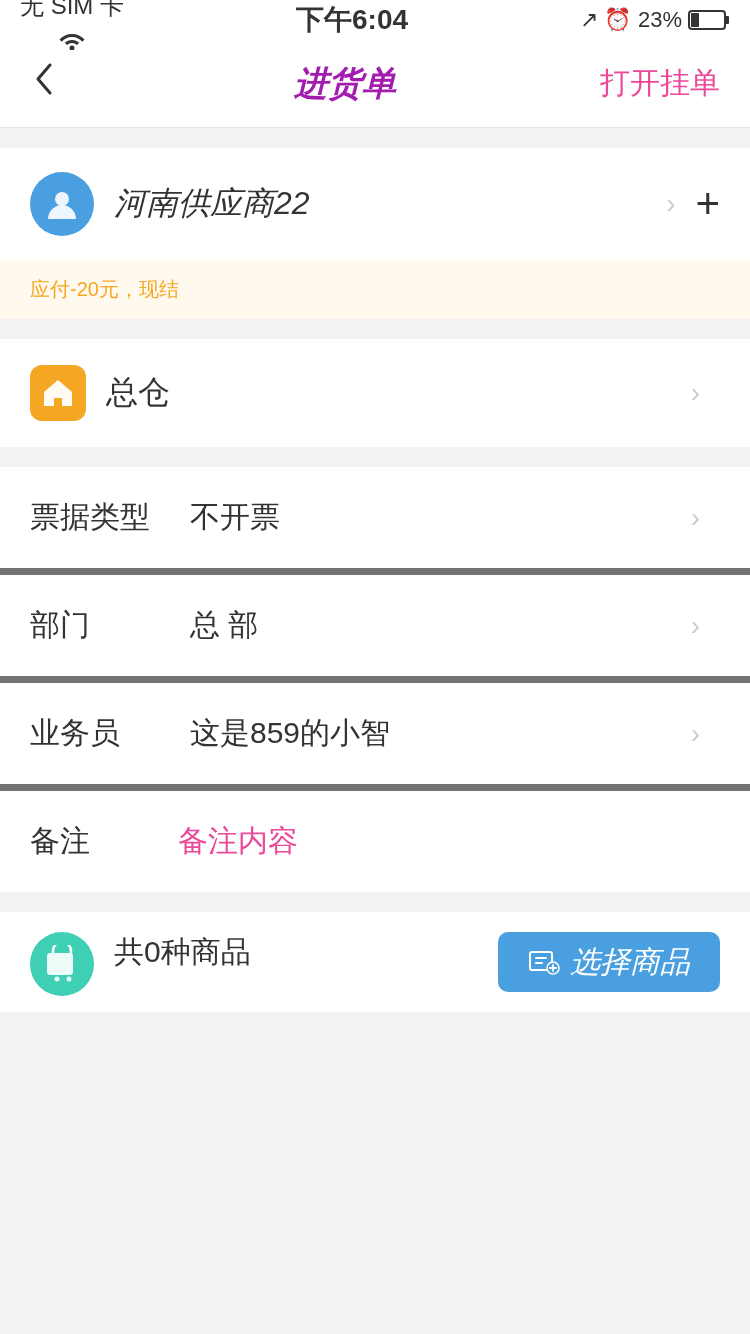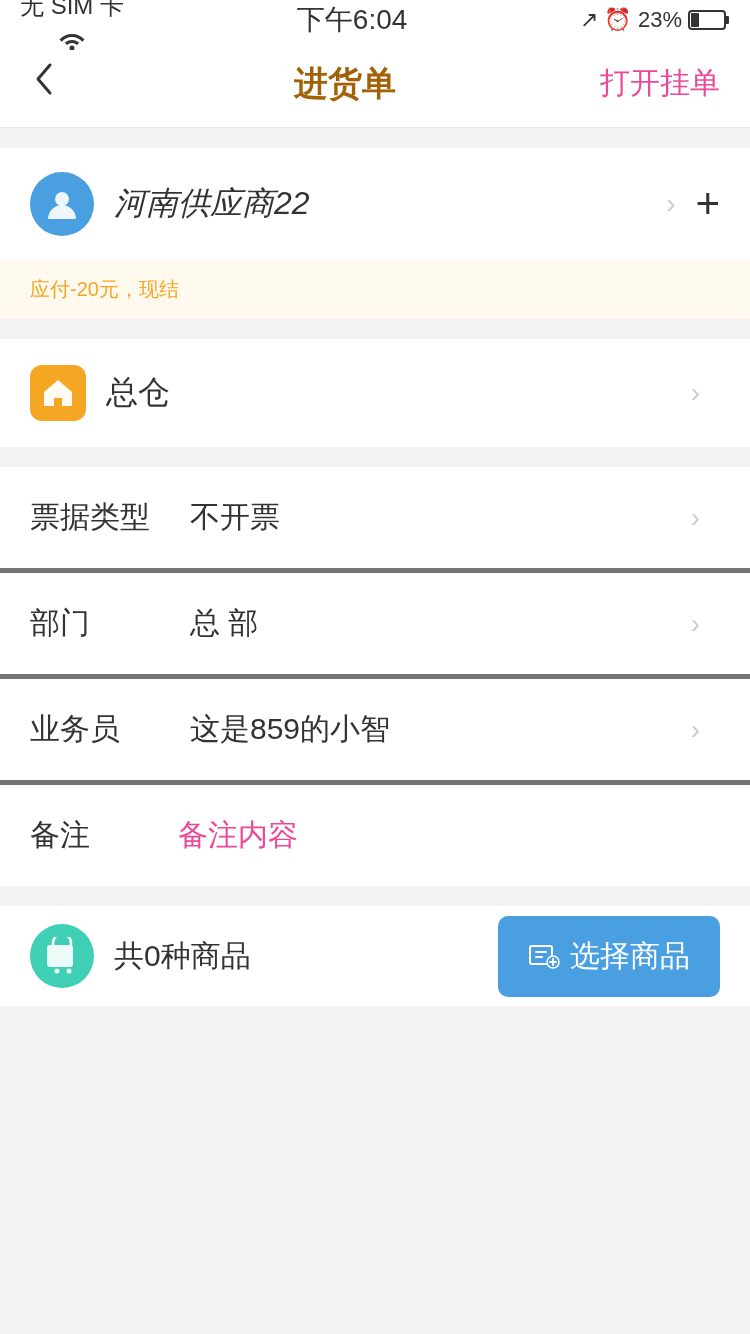--- a/index.html
+++ b/index.html
@@ -19,21 +19,21 @@
       height: 40px;
       background: #fff;
       display: flex;
       align-items: center;
       justify-content: space-between;
       padding: 0 20px;
       font-size: 24px;
       color: #333;
     }
     .status-left { display: flex; align-items: center; gap: 8px; flex-direction: column; }
-    .status-center { font-weight: 400; font-size: 28px; }
+    .status-center { font-weight: 700; font-size: 28px; }
     .status-right { display: flex; align-items: center; gap: 6px; font-size: 22px; }
 
     
     .nav-bar {
       width: 750px;
       height: 88px;
       background: #fff;
       display: flex;
       align-items: center;
       justify-content: space-between;
@@ -42,21 +42,22 @@
     }
     .nav-back {
       font-size: 36px;
       color: #333;
       cursor: pointer;
       width: 60px;
     }
     .nav-title {
       font-size: 34px;
       font-weight: 600;
-      color: #a16207;
+      color: #a21caf;
+      font-style: italic;
     }
     .nav-action {
       font-size: 30px;
       color: #ec4899;
       cursor: pointer;
     }
 
     
     .section-gap {
       height: 20px;
@@ -142,21 +143,21 @@
 
     
     .form-section {
       background: #fff;
       margin-top: 20px;
     }
     .form-row {
       display: flex;
       align-items: center;
       padding: 30px 30px;
-      border-bottom: 5px solid #737373;
+      border-bottom: 7px solid #737373;
       min-height: 100px;
       justify-content: flex-end;
     }
     .form-row:last-child {
       border-bottom: none;
     }
     .form-label {
       font-size: 30px;
       color: #333;
       width: 140px;
@@ -184,21 +185,20 @@
       font-size: 28px;
       border-top: 1px solid #f0f0f0;
       cursor: pointer;
     }
 
     
     .bottom-bar {
       margin-top: 20px;
       background: #fff;
       display: flex;
-      align-items: center;
       padding: 20px 30px;
       height: 100px;
     }
     .product-icon {
       width: 64px;
       height: 64px;
       border-radius: 50%;
       background: #3ecfb5;
       display: flex;
       align-items: center;
@@ -214,20 +214,21 @@
     .select-btn {
       background: #4a9fe0;
       color: #fff;
       border-radius: 10px;
       padding: 20px 30px;
       font-size: 30px;
       display: flex;
       align-items: center;
       gap: 10px;
       cursor: pointer;
+      font-style: italic;
     }
 
     .remaining-space {
       background: #f2f2f2;
       flex: 1;
       min-height: 300px;
     }
   </style>
 </head>
 <body>

